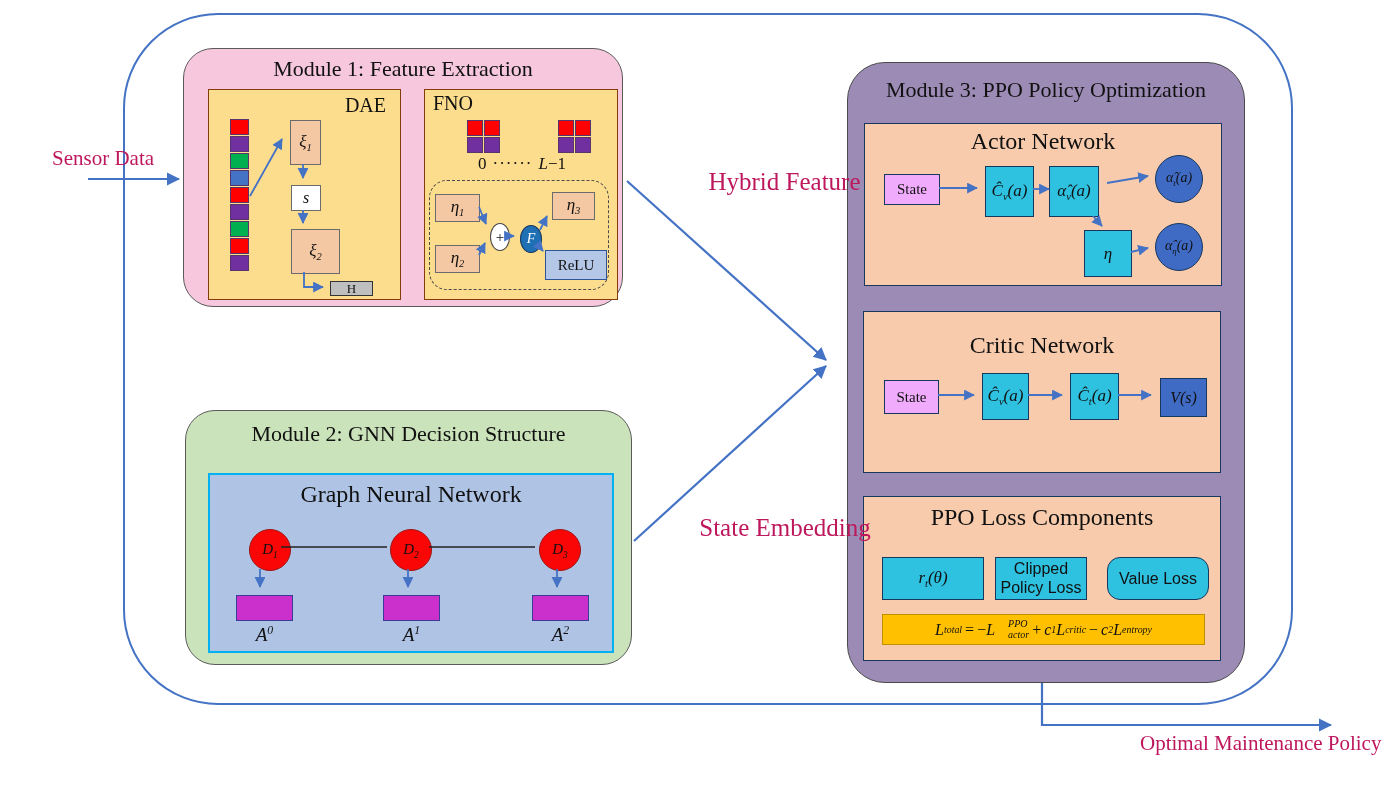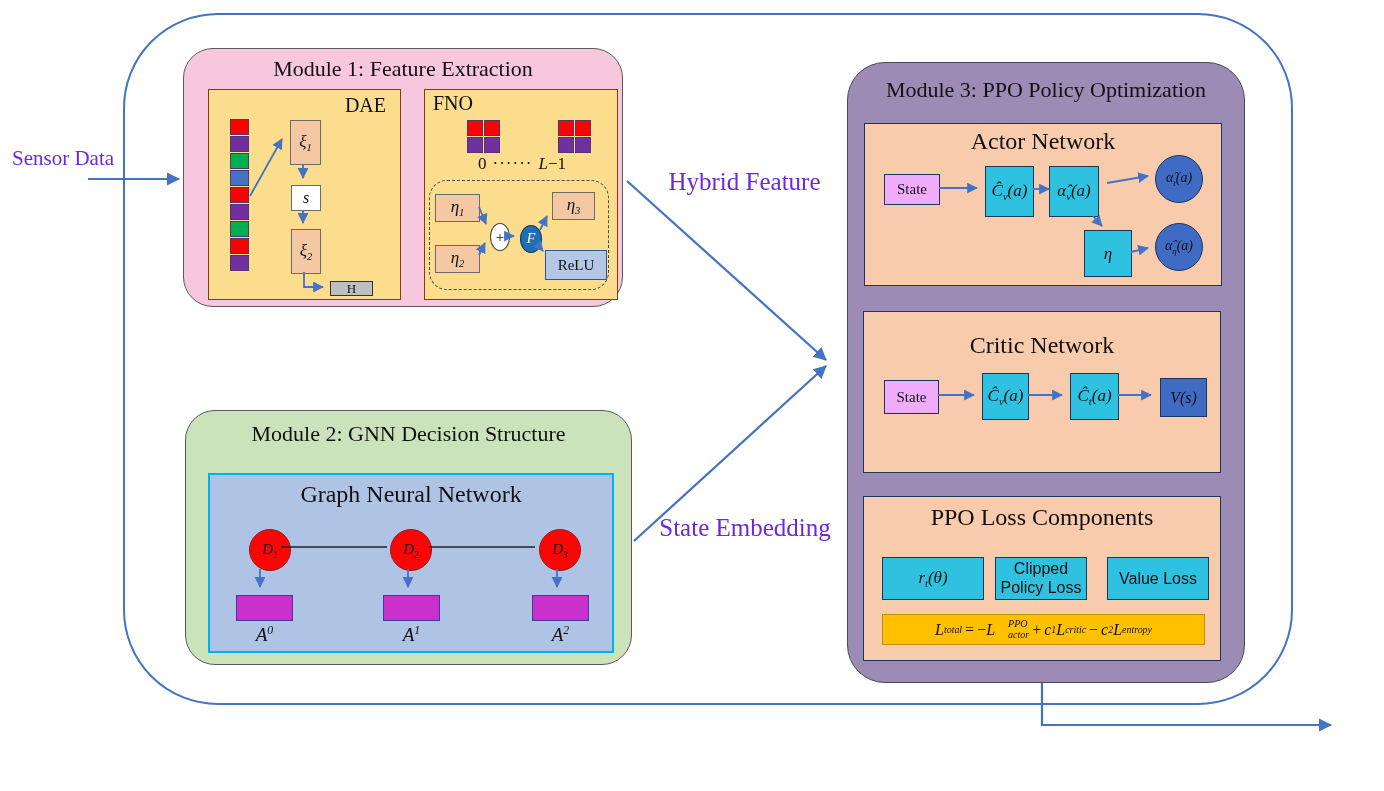--- a/index.html
+++ b/index.html
@@ -20,21 +20,21 @@
   .yellow{background:#FBDD8D;border:1.5px solid #843C0C;}
   .peachbox{background:#F5C8A4;border:1px solid #6b6b6b;font-size:17px;font-style:italic;}
   .peachpanel{background:#F8CBAD;border:1.5px solid #17375E;}
   .cyan{background:#2EC1E0;border:1.5px solid #17375E;font-size:17px;font-style:italic;}
   .stateblue{background:#f0abfc;border:1.5px solid #17375E;font-size:15px;}
   .darkblue{background:#3F6BC5;border:1.5px solid #17375E;border-radius:50%;font-size:14px;font-style:italic;}
   .gnnpanel{background:#AFC3E5;border:2px solid #00B0F0;}
   .redcircle{background:#FB0606;border:1.5px solid #9e1717;border-radius:50%;font-size:15px;font-style:italic;}
   .magenta{background:#CB30CC;border:1.5px solid #3B3B98;}
   .gold{background:#FFC000;border:1px solid #BF9000;font-size:16px;}
-  .free-label{position:absolute;color:#6d28d9;}
+  .free-label{position:absolute;color:#be185d;margin-left:40px;}
   .sq{position:absolute;width:17px;height:14px;border:0.5px solid #55356b;}
   .gsq{position:absolute;width:14px;height:14px;border:0.5px solid #55356b;}
   .dashed{position:absolute;border:1.6px dashed #4a4a4a;border-radius:18px;background:transparent;box-sizing:border-box;}
   .stack{display:inline-flex;flex-direction:column;font-size:10px;line-height:1.05;font-style:italic;vertical-align:-4px;margin-left:13px;text-align:left;}
   .op{margin:0 3px;}
   svg.overlay{position:absolute;left:0;top:0;pointer-events:none;}
 </style>
 </head>
 <body>
 
@@ -57,21 +57,21 @@
         <div class="sq" style="top: 102px; background: rgb(0, 176, 80);"></div>
         <div class="sq" style="top: 119px; background: rgb(255, 0, 0);"></div>
         <div class="sq" style="top: 136px; background: rgb(112, 48, 160);"></div>
       </div>
       <div class="box peachbox" style="left:81px;top:30px;width:31px;height:45px;">
         <span><span>ξ</span><sub>1</sub></span>
       </div>
       <div class="box" style="left:82px;top:95px;width:30px;height:26px;background:#fff;border:1px solid #6b6b6b;font-size:16px;font-style:italic;">
         <span>s</span>
       </div>
-      <div class="box peachbox" style="left:82px;top:139px;width:30px;height:45px;">
+      <div class="box peachbox" style="left:82px;top:139px;width:49px;height:45px;">
         <span><span>ξ</span><sub>2</sub></span>
       </div>
       <div class="box" style="left:121px;top:191px;width:43px;height:15px;background:#BFBFBF;border:1px solid #333;font-size:13px;">H</div>
     </div>
 
     <div class="abs yellow" style="left:240px;top:40px;width:194px;height:211px;">
       <div class="abs" style="left:8px;top:2px;font-size:20px;">FNO</div>
       <div class="abs" style="left:42px;top:30px;width:31px;height:31px;">
         <div class="gsq" style="left: 0px; top: 0px; background: rgb(255, 0, 0);"></div>
         <div class="gsq" style="left: 17px; top: 0px; background: rgb(255, 0, 0);"></div>
@@ -167,21 +167,21 @@
         <span><span>V</span><span>(s)</span></span>
       </div>
     </div>
 
     <div class="abs peachpanel" style="left:15px;top:433px;width:358px;height:165px;">
       <div class="title" style="top:7px;font-size:24px;">PPO Loss Components</div>
       <div class="box cyan" style="left:18px;top:60px;width:102px;height:43px;font-size:17px;">
         <span><span>r</span><sub>t</sub><span>(θ)</span></span>
       </div>
       <div class="box cyan" style="left:131px;top:60px;width:92px;height:43px;font-size:16px;font-style:normal;font-family:'Liberation Sans',sans-serif;line-height:1.15;">Clipped Policy Loss</div>
-      <div class="box cyan" style="left:243px;top:60px;width:102px;height:43px;font-size:16px;font-style:normal;font-family:'Liberation Sans',sans-serif;">Value Loss</div>
+      <div class="box cyan" style="left:243px;top:60px;width:102px;height:43px;font-size:16px;font-style:normal;font-family:'Liberation Sans',sans-serif;border-radius:13px;">Value Loss</div>
       <div class="box gold" style="left:18px;top:117px;width:323px;height:31px;">
         <span class="it">L</span>
           <sub>total</sub>
         <span class="op">=</span>
         <span>−</span>
           <span class="it">L</span>
           <span class="stack">
             <span>PPO</span>
             <span>actor</span>
           </span>
@@ -195,20 +195,21 @@
           <sub>2</sub>
           <span class="it">L</span>
           <sub>entropy</sub>
       </div>
     </div>
   </div>
 
   <div class="free-label" style="left:12px;top:146px;font-size:21px;">Sensor Data</div>
   <div class="free-label" style="left:652px;top:168px;width:185px;text-align:center;font-size:25px;">Hybrid Feature</div>
   <div class="free-label" style="left:646px;top:514px;width:198px;text-align:center;font-size:25px;">State Embedding</div>
+  <div class="free-label" style="left:1100px;top:731px;font-size:21px;">Optimal Maintenance Policy</div>
 
   <svg class="overlay" width="1384" height="791" viewBox="0 0 1384 791">
     <defs>
       <marker id="arr" markerWidth="7" markerHeight="7" refX="5.5" refY="3" orient="auto">
         <path d="M0,0 L6,3 L0,6 Z" fill="#4472C4"></path>
       </marker>
     </defs>
     <g stroke="#4472C4" stroke-width="2.2" fill="none">
       <path d="M88,179 L179,179" marker-end="url(#arr)"></path>
       <path d="M627,181 L826,360" marker-end="url(#arr)"></path>

